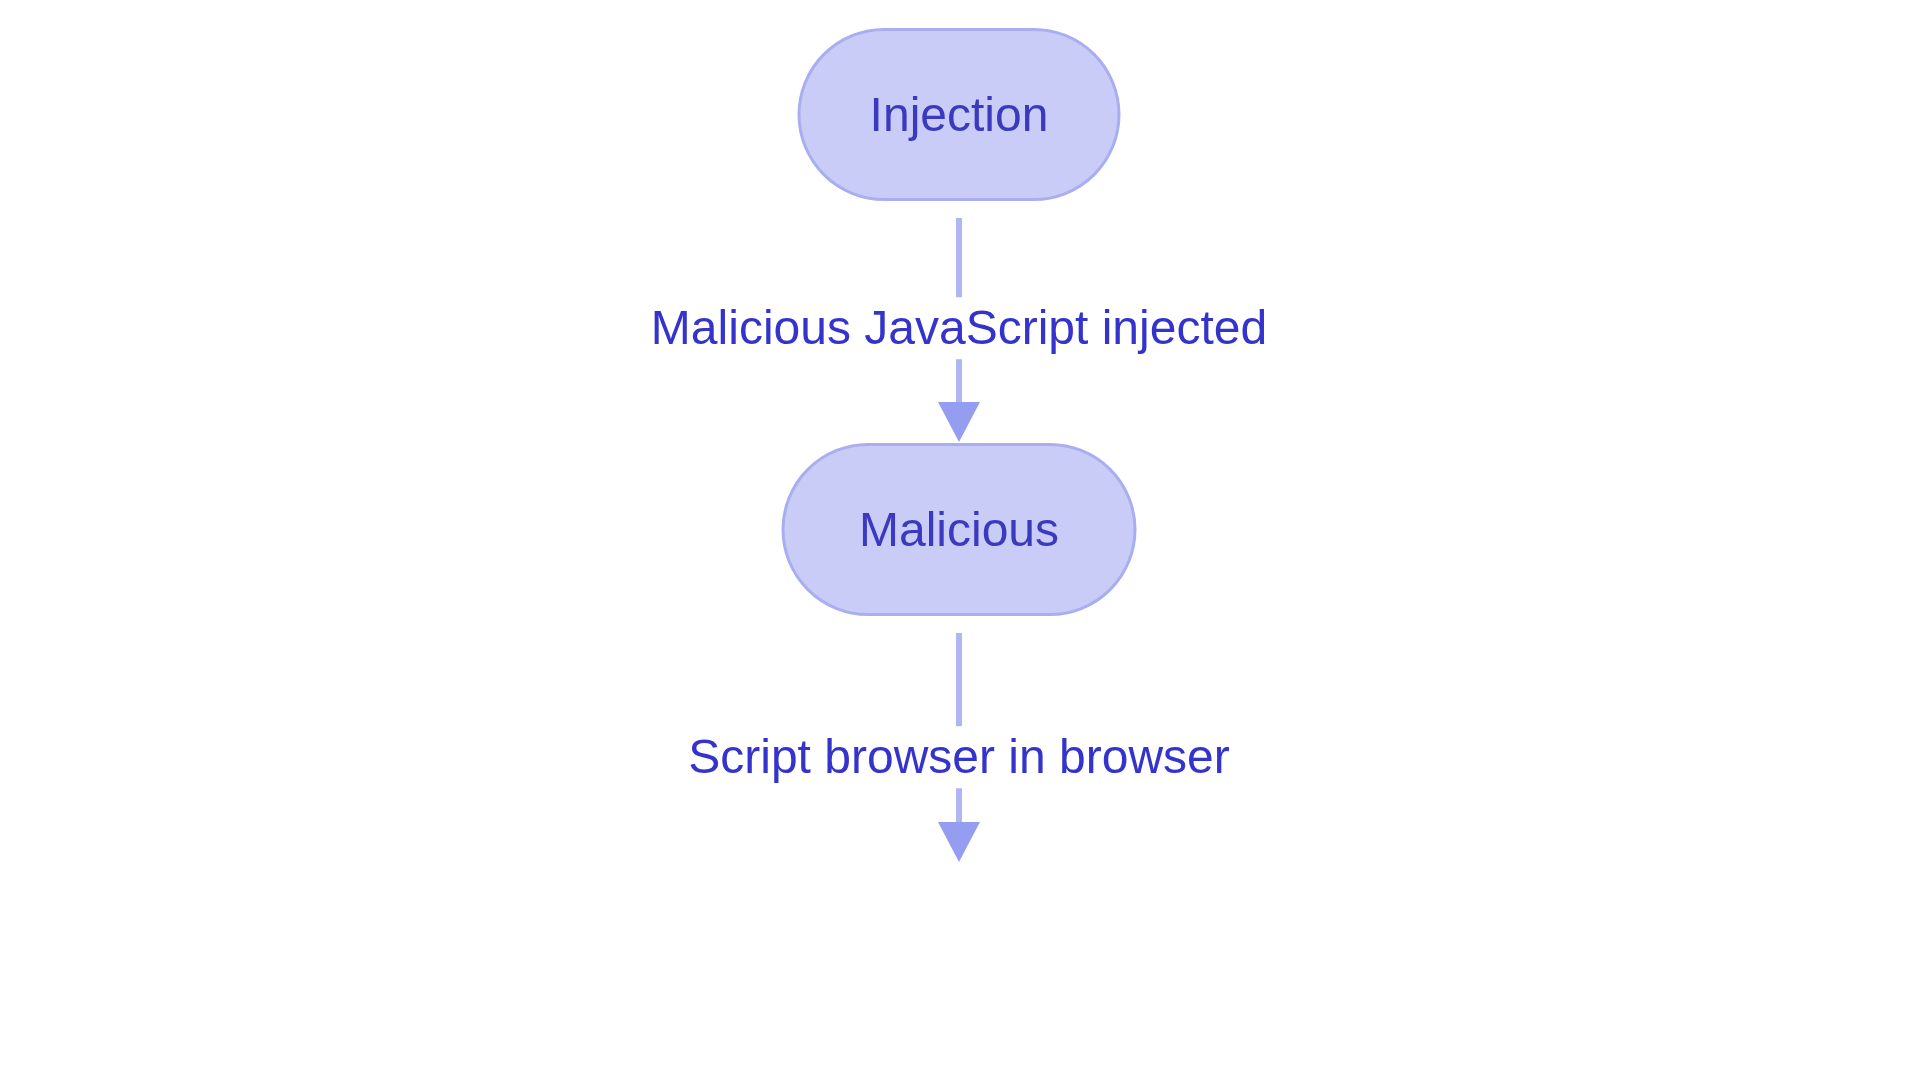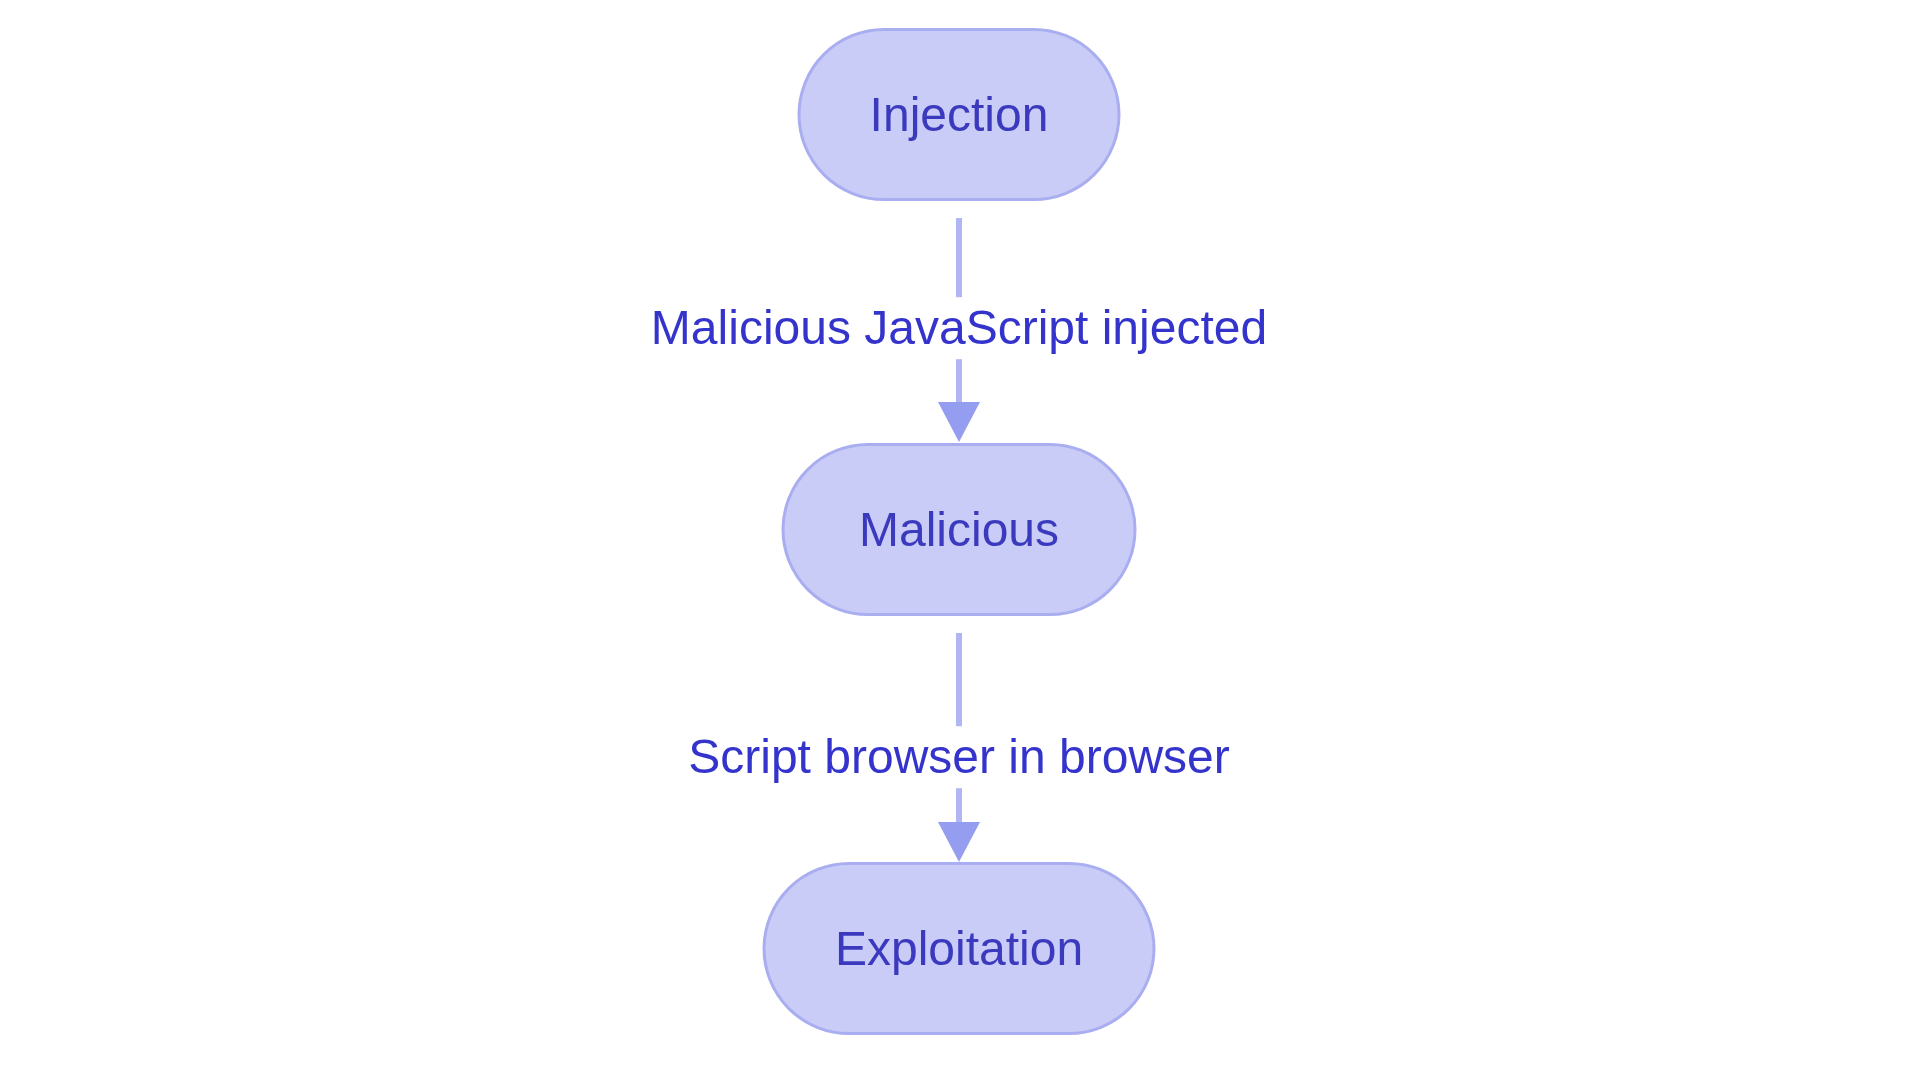--- a/index.html
+++ b/index.html
@@ -93,17 +93,14 @@
   <div class="edge-label edge-label-2">Script browser in browser</div>
 
   <div class="node node-injection">
     <span class="node-label">Injection</span>
   </div>
 
   <div class="node node-execution">
     <span class="node-label">Malicious</span>
   </div>
 
-  <div class="node node-exploitation">
-    <span class="node-label">Exploitation</span>
-  </div>
 
 </div>
 
 </body></html>

